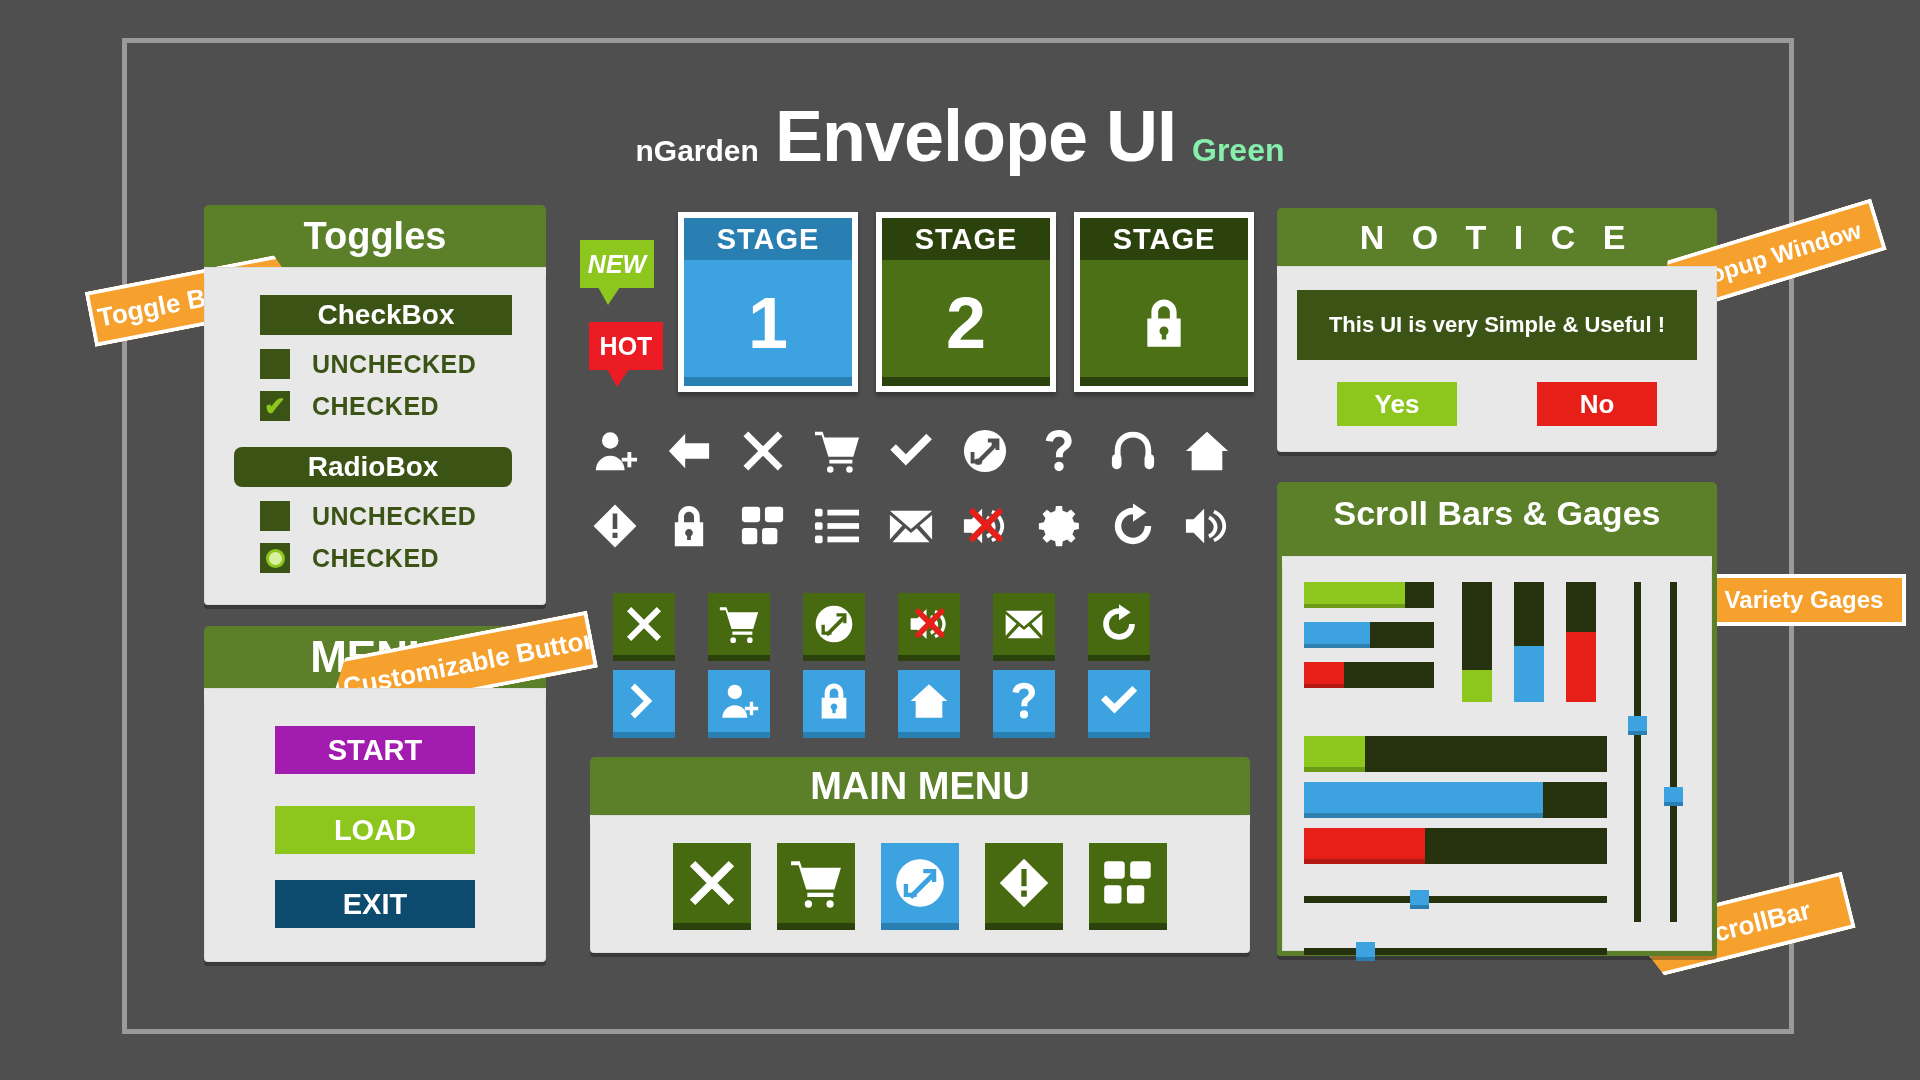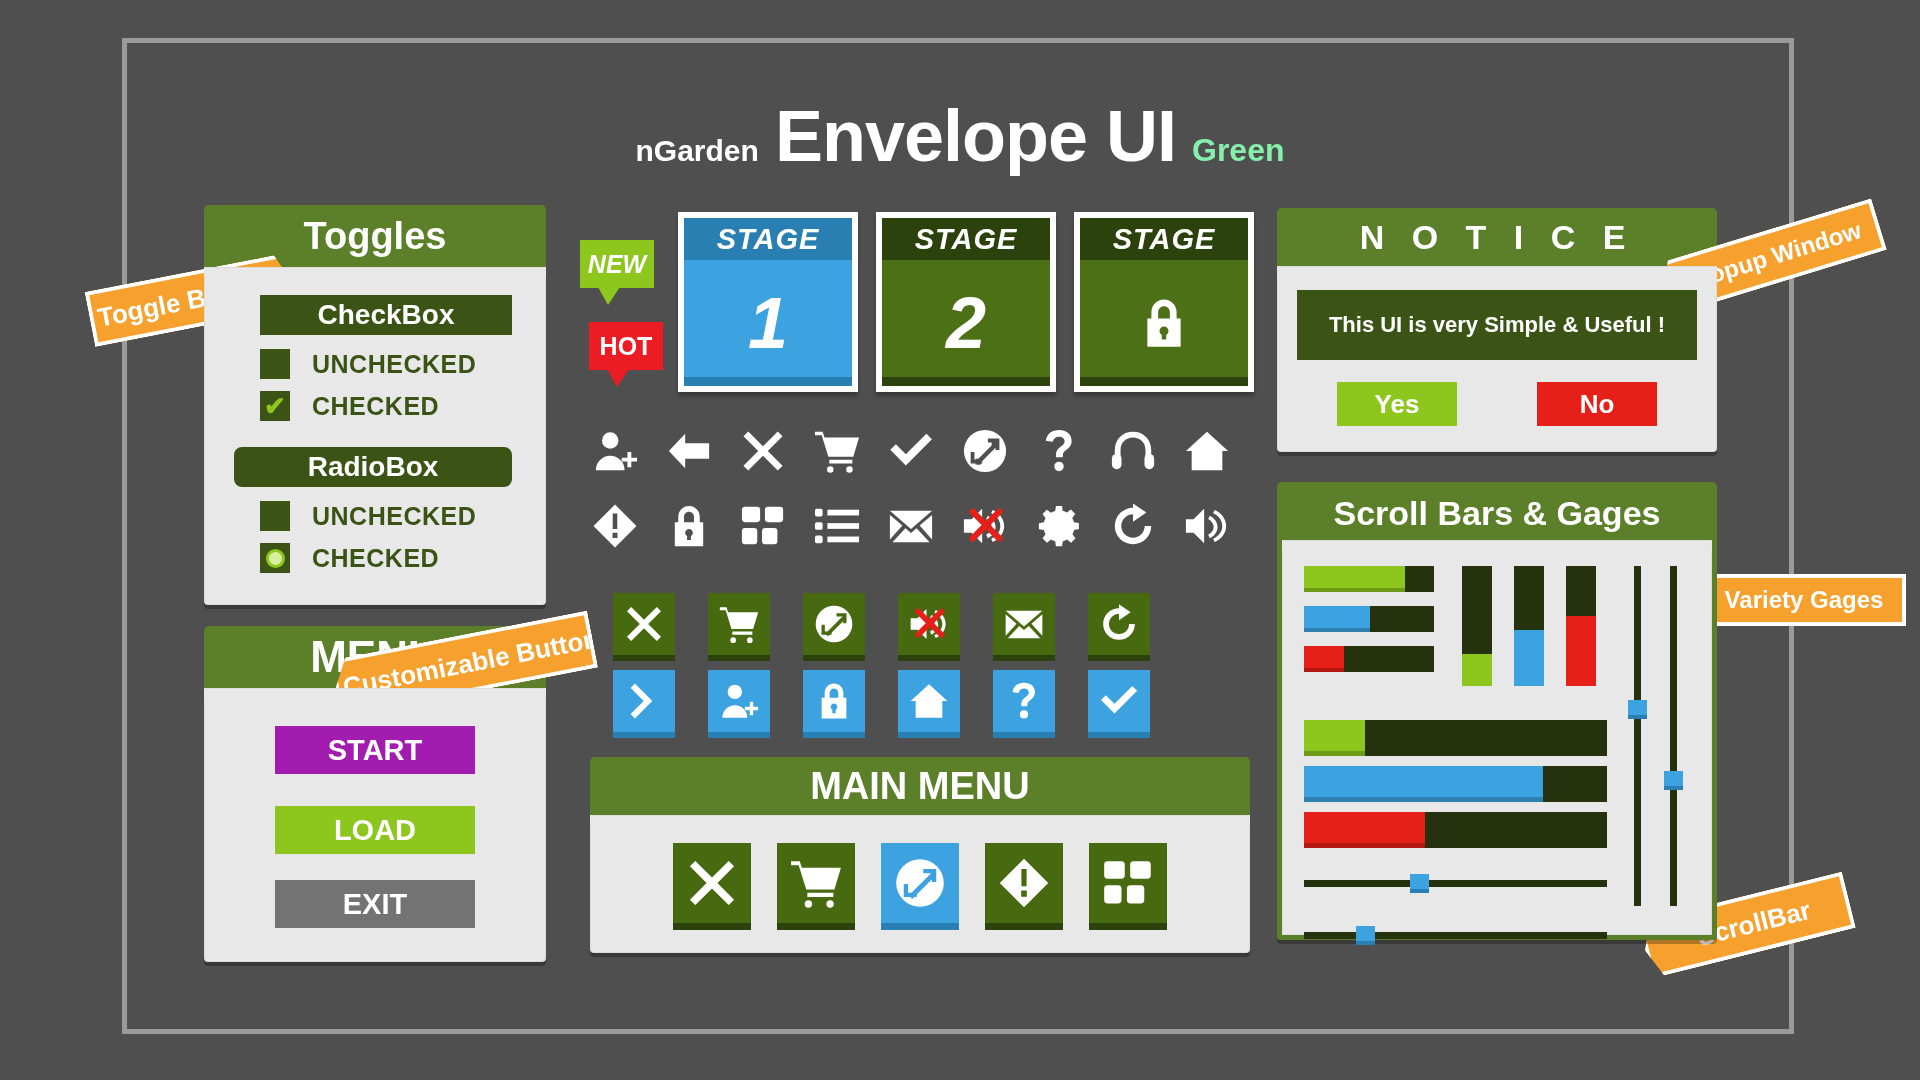--- a/index.html
+++ b/index.html
@@ -66,36 +66,36 @@
   #menu-panel{left:204px;top:626px;width:342px;}
   #menu-panel .panel-head{font-size:44px;line-height:62px;height:62px;}
   #menu-panel .panel-body{padding:38px 0 34px;}
   .mbtn{
     width:200px;margin:0 auto 26px;height:48px;line-height:48px;text-align:center;
     color:#fff;font-size:29px;font-weight:bold;position:relative;cursor:pointer;
   }
   .mbtn:last-child{margin-bottom:0;}
   .mbtn-start{background:#a21caf;}
   .mbtn-load{background:#8dc71e;margin-top:32px;}
-  .mbtn-exit{background:#737373;}
+  .mbtn-exit{background:#0c4a6e;}
 
   
   .badge{position:absolute;width:74px;height:48px;color:#fff;font-size:25px;font-weight:bold;
          text-align:center;line-height:48px;}
   .badge:after{content:"";position:absolute;left:18px;bottom:-17px;border-left:10px solid transparent;
                border-right:12px solid transparent;}
   #badge-new{left:580px;top:240px;background:#8dc71e;font-style:italic;}
   #badge-new:after{border-top:18px solid #8dc71e;}
   #badge-hot{left:580px;top:322px;background:#eb1c24;margin-left:9px;}
   #badge-hot:after{border-top:18px solid #eb1c24;}
 
   
   .stage{position:absolute;width:180px;height:180px;background:#fff;
          padding:6px;box-sizing:border-box;box-shadow:0 4px 4px rgba(0,0,0,.3);cursor:pointer;}
-  .stage .inner{width:100%;height:100%;position:relative;overflow:hidden;font-style:italic;}
+  .stage .inner{width:100%;height:100%;position:relative;overflow:hidden;}
   .stage .cap{height:42px;line-height:42px;text-align:center;color:#fff;
               font-size:29px;font-weight:bold;letter-spacing:1px;}
   .stage .num{height:calc(100% - 42px);display:flex;align-items:center;justify-content:center;
               color:#fff;font-size:72px;font-weight:bold;line-height:1;}
   .stage .num svg{width:54px;height:60px;fill:#fff;}
   .stage .foot{position:absolute;left:0;right:0;bottom:0;height:9px;}
   #stage-1{left:678px;top:212px;}
   #stage-1 .inner{background:#3da3e0;} #stage-1 .cap{background:#2a7fb2;} #stage-1 .foot{background:#2a7fb2;}
   #stage-2{left:876px;top:212px;}
   #stage-2 .inner{background:#4b7016;} #stage-2 .cap{background:#2c420c;} #stage-2 .foot{background:#2c420c;}
@@ -140,21 +140,21 @@
     text-align:center;padding:22px 10px;margin-bottom:22px;
   }
   .notice-btns{display:flex;justify-content:space-around;}
   .nbtn{width:120px;height:44px;line-height:44px;text-align:center;color:#fff;
         font-size:26px;font-weight:bold;position:relative;cursor:pointer;}
   .nbtn-yes{background:#8dc71e;}
   .nbtn-no{background:#e61f19;}
 
   
   #gages-panel{left:1277px;top:482px;width:440px;}
-  #gages-panel .panel-head{font-size:34px;line-height:62px;height:58px;}
+  #gages-panel .panel-head{font-size:34px;line-height:62px;height:74px;}
   #gages-panel .panel-body{padding:20px 0 24px;height:400px;box-sizing:border-box;
                            border:5px solid #5b8029;border-top:none;}
   .gage-area{position:relative;height:100%;}
   .gage-small{position:absolute;left:22px;top:6px;width:130px;}
   .gs{height:26px;background:#26310d;margin-bottom:14px;position:relative;}
   .gs span{position:absolute;left:0;top:0;bottom:0;display:block;}
   .gs span:after{content:"";position:absolute;left:0;right:0;bottom:0;height:4px;background:rgba(0,0,0,.22);}
   .gv-wrap{position:absolute;left:180px;top:6px;display:flex;gap:22px;}
   .gv{width:30px;height:120px;background:#26310d;position:relative;}
   .gv span{position:absolute;left:0;right:0;bottom:0;display:block;}

